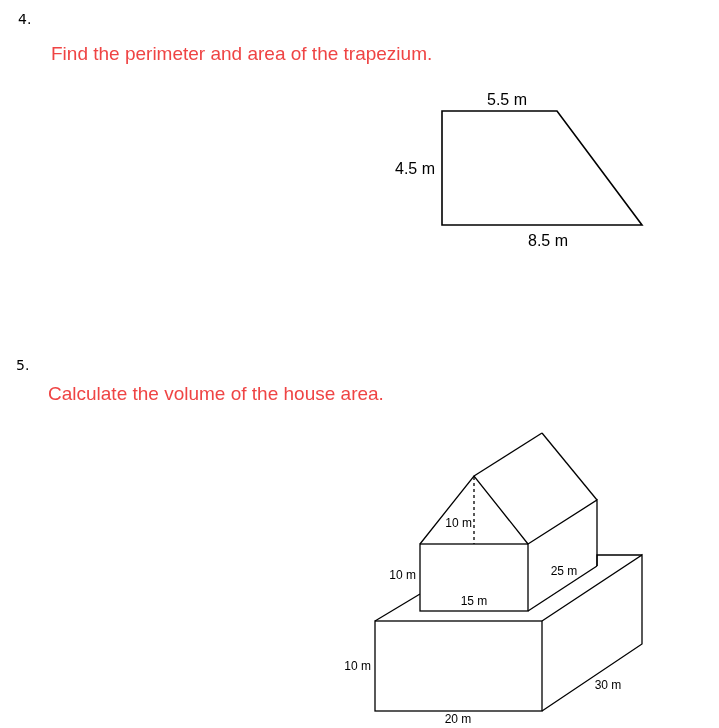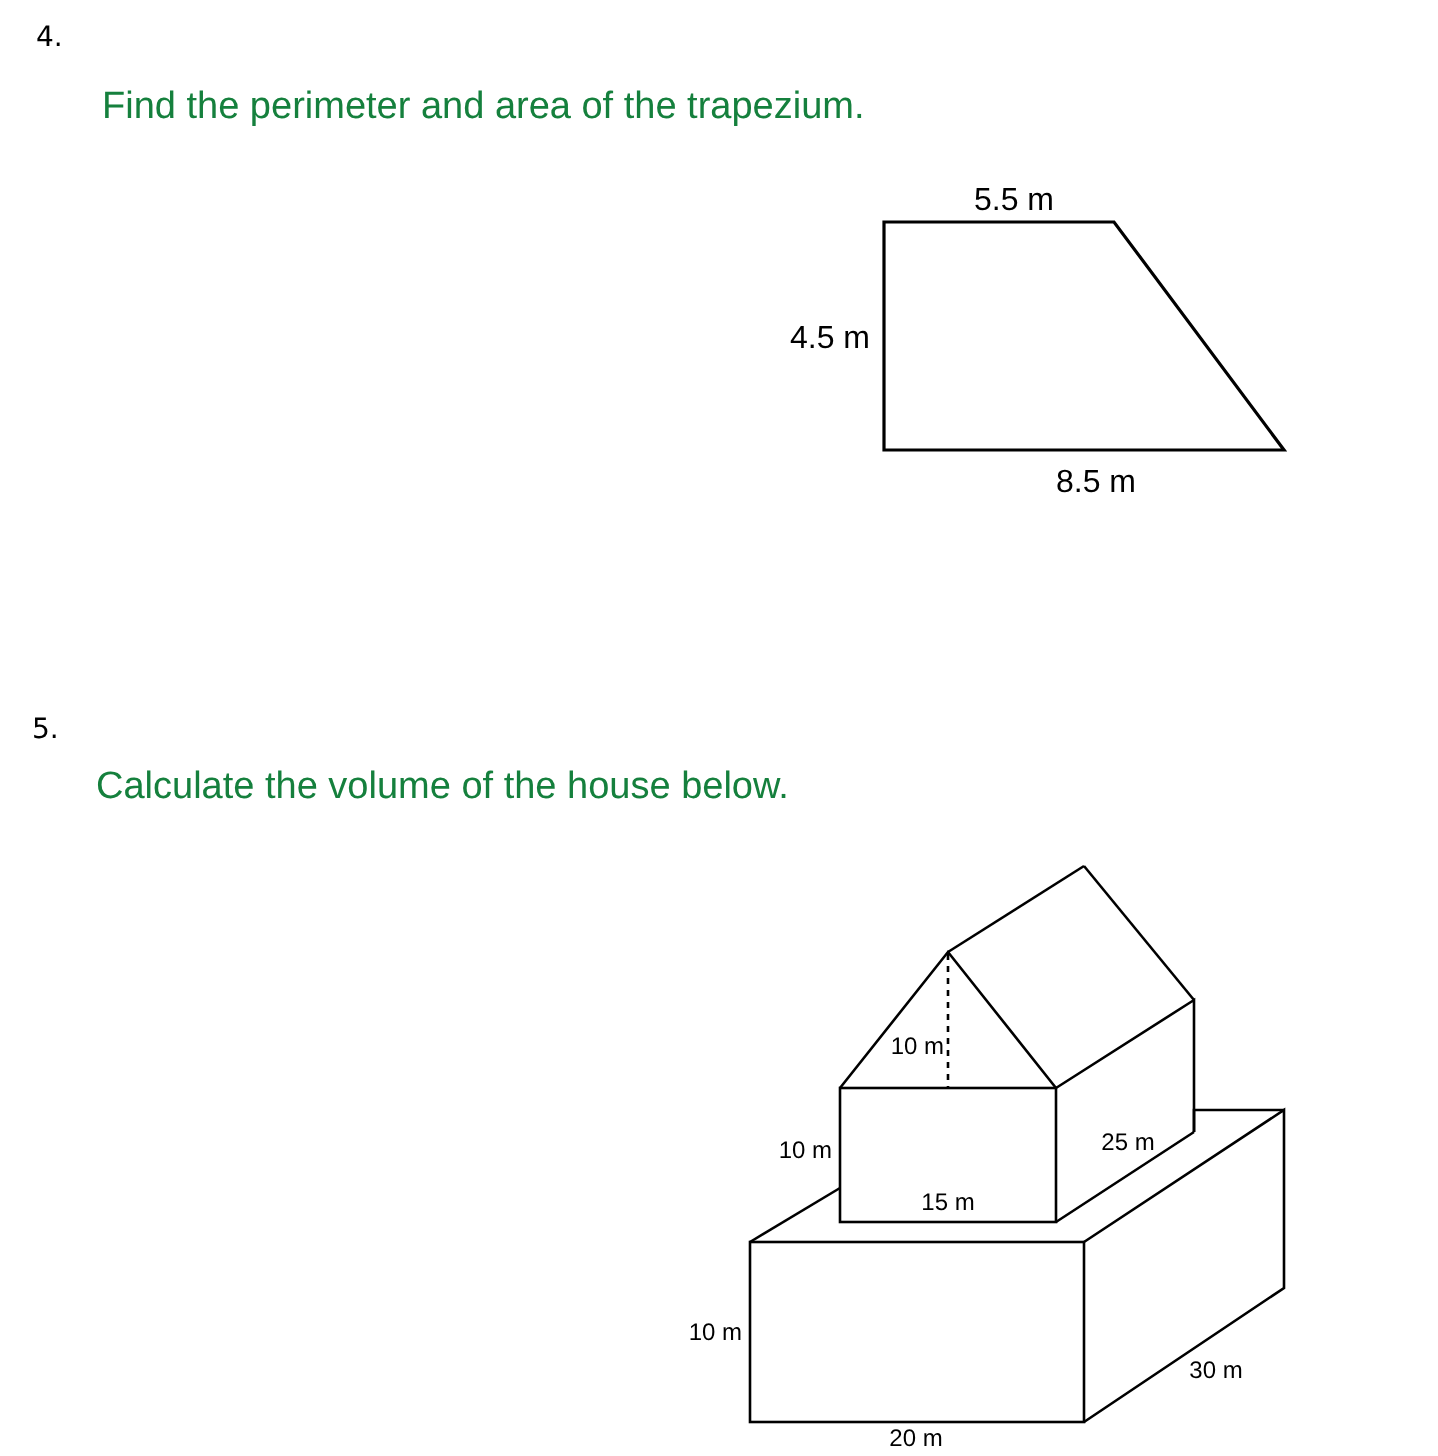--- a/index.html
+++ b/index.html
@@ -1,32 +1,32 @@
 <!DOCTYPE html>
 <html><head>
   <meta charset="utf-8">
   <style>
     html, body { margin: 0; padding: 0; background: #ffffff; }
     body { width: 719px; height: 728px; position: relative; overflow: hidden; }
     .qnum { position: absolute; font-family: "DejaVu Sans", sans-serif; font-size: 14px; color: #000; }
-    .qtext { position: absolute; font-family: "Liberation Sans", sans-serif; font-size: 19px; color: #15803d; white-space: nowrap; }
+    .qtext { position: absolute; font-family: "Liberation Sans", sans-serif; font-size: 19px; color: #ef4444; white-space: nowrap; }
     svg { position: absolute; left: 0; top: 0; }
     .lbl { font-family: "Liberation Sans", sans-serif; fill: #000; }
   </style>
 </head>
 <body>
 
 <div>
   <div class="qnum" style="left:18px; top:11px;">4.</div>
   <div class="qtext" style="left:51px; top:43px;">Find the perimeter and area of the trapezium.</div>
 </div>
 
 <div>
   <div class="qnum" style="left:16px; top:357px;">5.</div>
-  <div class="qtext" style="left:48px; top:383px;">Calculate the volume of the house below.</div>
+  <div class="qtext" style="left:48px; top:383px;">Calculate the volume of the house area.</div>
 </div>
 
 <svg width="719" height="728" viewBox="0 0 719 728">
 
   <g>
     <polygon points="442,111 557,111 642,225 442,225" fill="none" stroke="#000" stroke-width="1.6"></polygon>
     <text class="lbl" x="507" y="105" font-size="16" text-anchor="middle">5.5 m</text>
     <text class="lbl" x="435" y="174" font-size="16" text-anchor="end">4.5 m</text>
     <text class="lbl" x="548" y="246" font-size="16" text-anchor="middle">8.5 m</text>
   </g>

